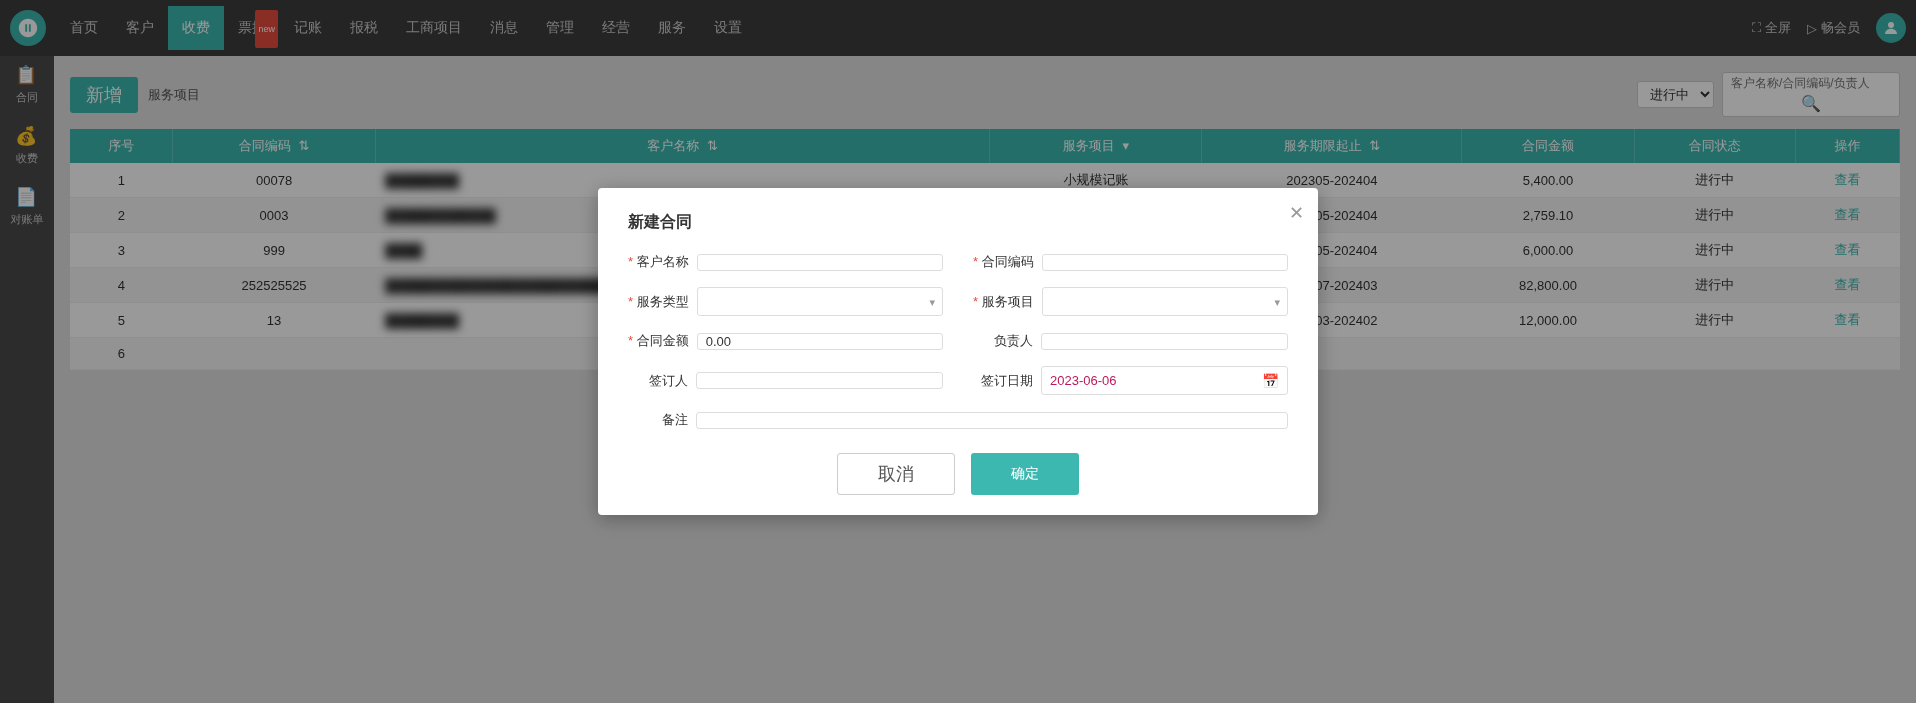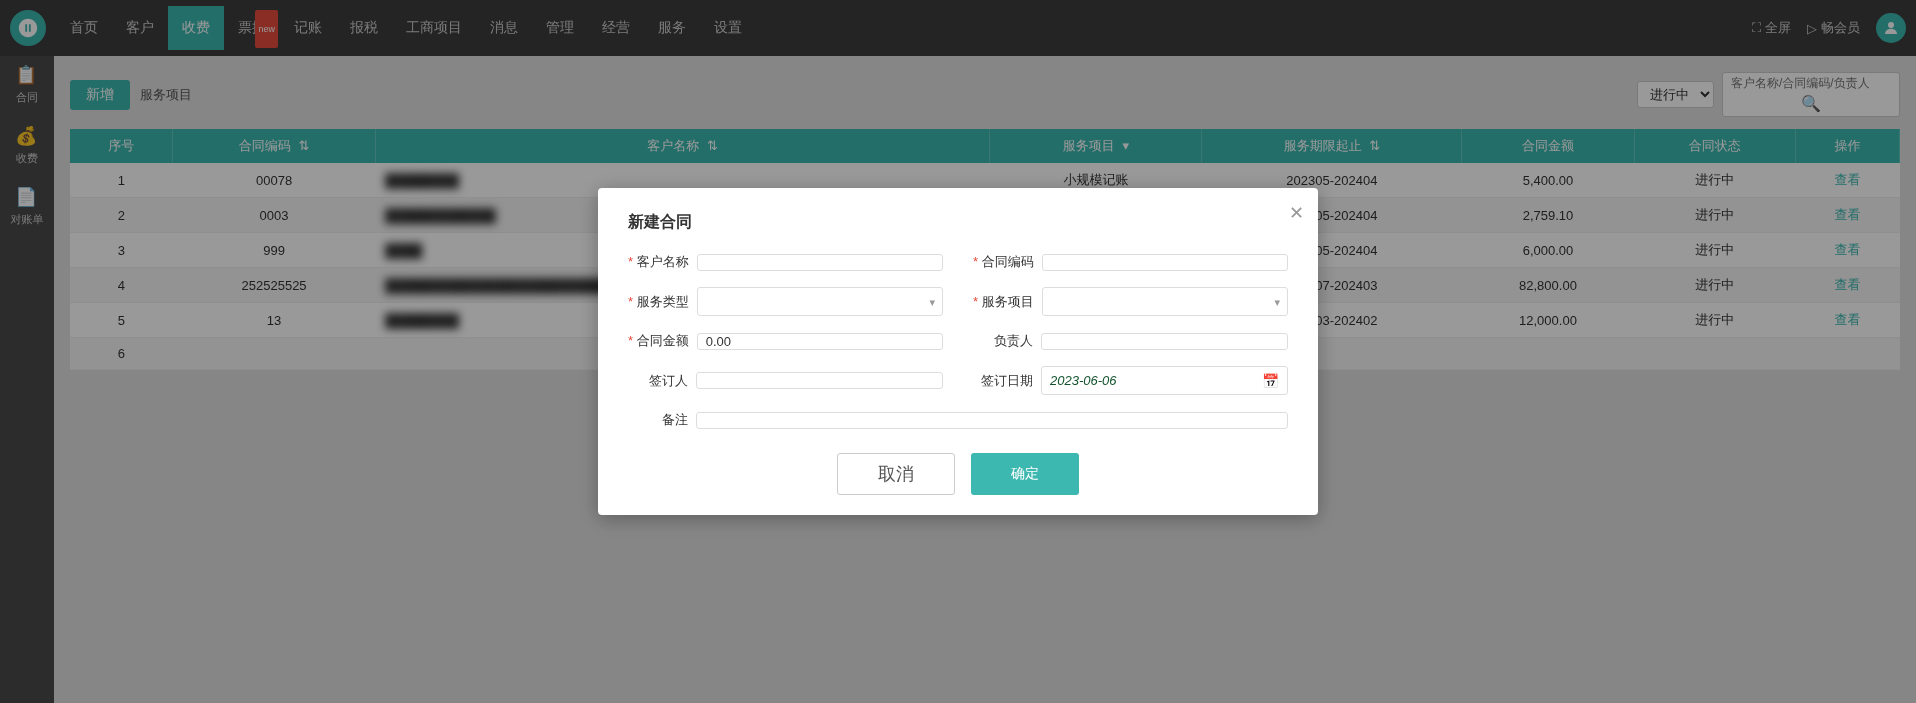--- a/index.html
+++ b/index.html
@@ -84,21 +84,21 @@
       min-height: calc(703px - 44px);
       position: relative;
     }
 
     
     .toolbar {
       display: flex; align-items: center; gap: 10px; margin-bottom: 12px;
     }
     .btn-new {
       background: #3db8b0; color: #fff; border: none;
-      padding: 6px 16px; border-radius: 3px; font-size: 14px; cursor: pointer;
+      padding: 6px 16px; border-radius: 3px; font-size: 18px; cursor: pointer;
     }
     .service-label {
       color: #555; font-size: 13px;
     }
     .filter-area {
       display: flex; align-items: center; gap: 8px; margin-left: auto;
     }
     .filter-select {
       border: 1px solid #ccc; background: #fff; padding: 4px 8px;
       font-size: 13px; border-radius: 3px; cursor: pointer;
@@ -229,22 +229,21 @@
     .form-date-wrap {
       flex: 1; position: relative;
     }
     .form-date-wrap input {
       width: 100%;
       border: 1px solid #ddd;
       border-radius: 3px;
       padding: 6px 8px;
       font-size: 13px;
       outline: none;
-      color: #14532d;
-      font-style: italic;
+      color: #be185d;
     }
     .form-date-icon {
       position: absolute; right: 8px; top: 50%; transform: translateY(-50%);
       color: #999; font-size: 14px; cursor: pointer;
     }
     .full-row {
       grid-column: 1 / -1;
     }
     .modal-footer {
       display: flex; justify-content: center; gap: 16px; margin-top: 24px;

